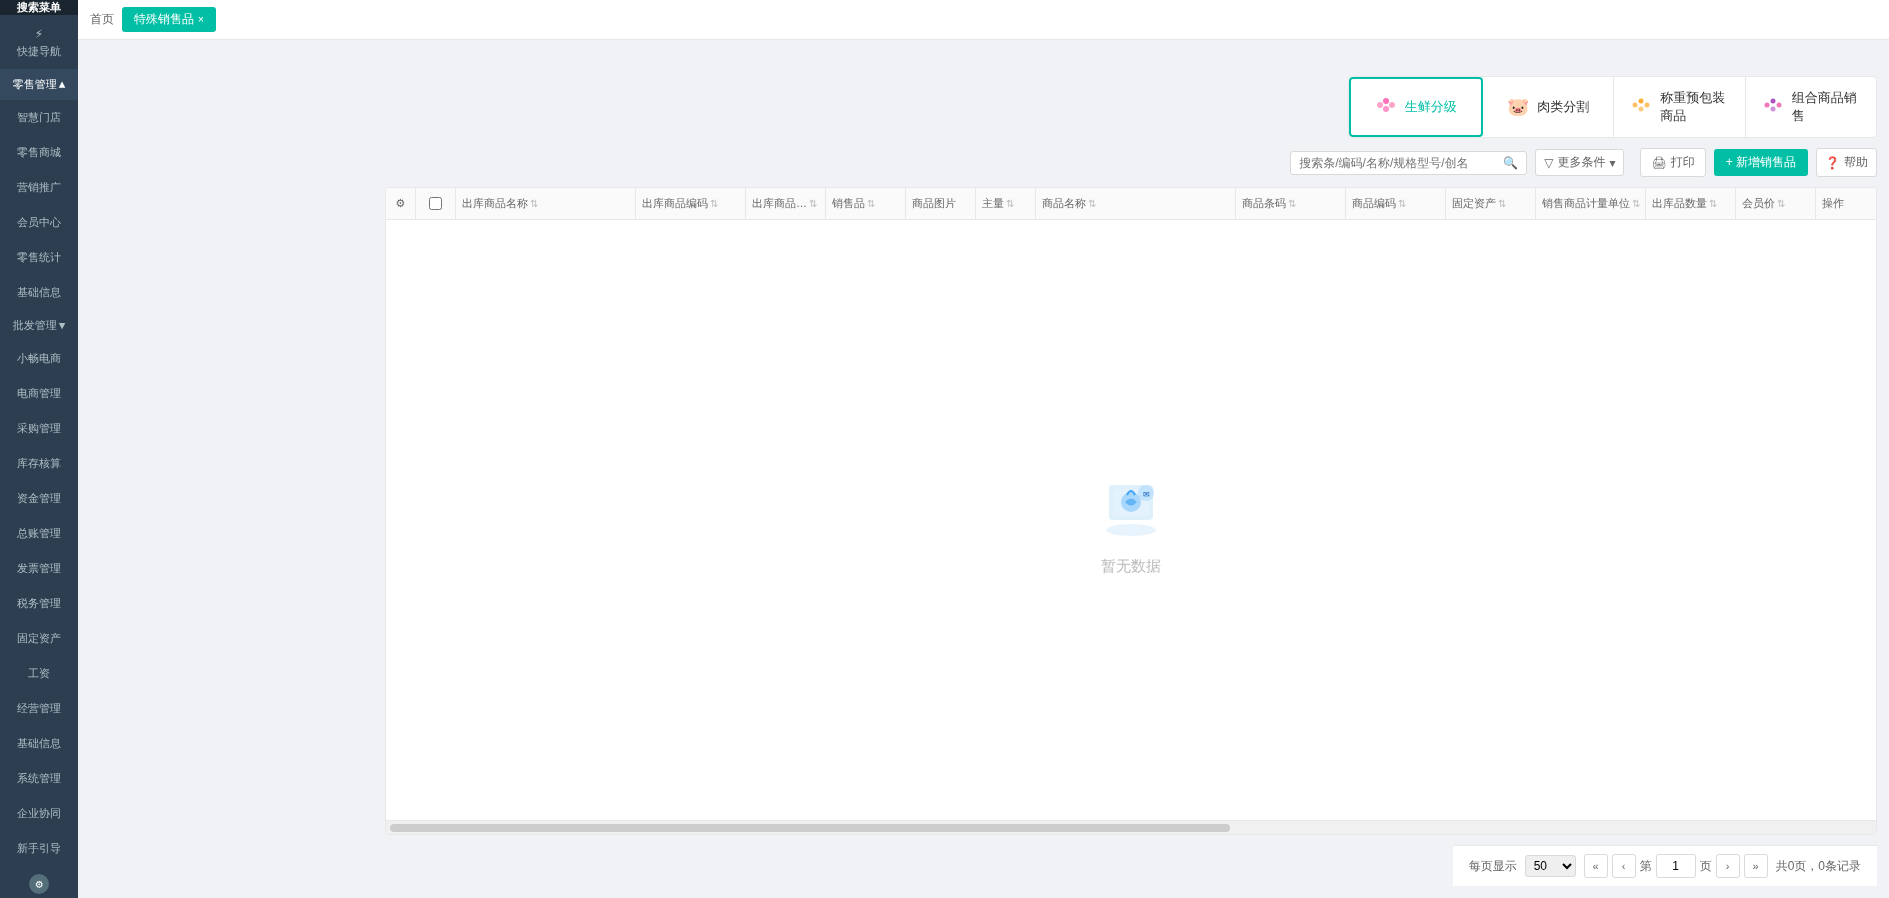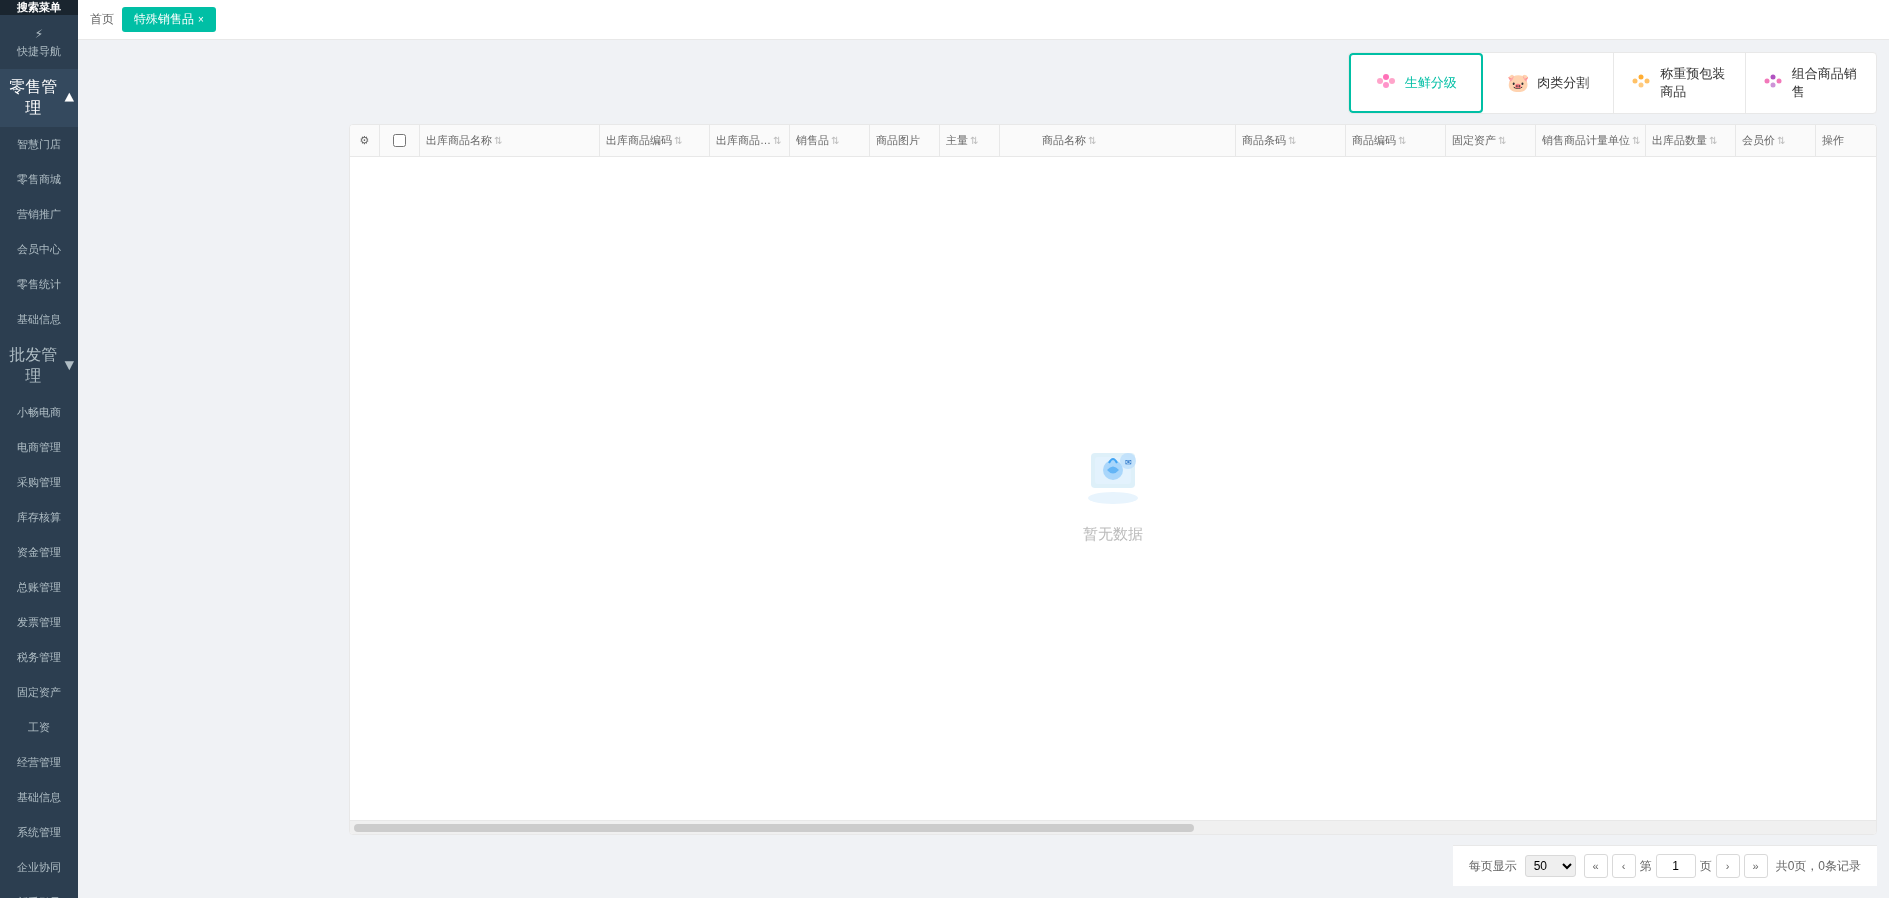--- a/index.html
+++ b/index.html
@@ -34,21 +34,21 @@
       color: #b0bec5;
       display: flex;
       flex-direction: column;
       align-items: center;
       gap: 2px;
     }
     .sidebar-item .icon { font-size: 14px; }
     .sidebar-section-header {
       padding: 8px 4px;
       text-align: center;
-      font-size: 16px;
+      font-size: 11px;
       color: #b0bec5;
       display: flex;
       align-items: center;
       justify-content: center;
       gap: 2px;
       cursor: pointer;
     }
     .sidebar-section-header.active { background: #34495e; color: #fff; }
     .sidebar-bottom {
       margin-top: auto;
@@ -68,20 +68,21 @@
       cursor: pointer;
     }
 
     
     .main {
       flex: 1;
       display: flex;
       flex-direction: column;
       height: 100%;
       overflow: hidden;
+      gap: 24px;
     }
 
     
     .topbar {
       background: #fff;
       border-bottom: 1px solid #e8e8e8;
       padding: 0 12px;
       height: 40px;
       display: flex;
       align-items: center;
@@ -251,21 +252,21 @@
     .th:last-child { border-right: none; }
     .th .sort-icon { color: #bbb; font-size: 10px; }
     .th-check { width: 40px; justify-content: center; flex-shrink: 0; }
     .th-settings { width: 30px; justify-content: center; flex-shrink: 0; }
     .th-name1 { width: 180px; flex-shrink: 0; }
     .th-code1 { width: 110px; flex-shrink: 0; }
     .th-sku { width: 80px; flex-shrink: 0; }
     .th-sales { width: 80px; flex-shrink: 0; }
     .th-img { width: 70px; flex-shrink: 0; }
     .th-weight { width: 60px; flex-shrink: 0; }
-    .th-name2 { width: 200px; flex-shrink: 0; margin-left: 36px; }
+    .th-name2 { width: 200px; flex-shrink: 0; }
     .th-barcode { width: 110px; flex-shrink: 0; }
     .th-itemcode { width: 100px; flex-shrink: 0; }
     .th-qty { width: 90px; flex-shrink: 0; }
     .th-unit { width: 110px; flex-shrink: 0; }
     .th-outqty { width: 90px; flex-shrink: 0; }
     .th-price { width: 80px; flex-shrink: 0; }
     .th-op { width: 60px; flex-shrink: 0; }
 
     .table-body {
       flex: 1;
@@ -488,20 +489,43 @@
             <circle cx="5" cy="9" r="2.5" fill="#e91e8c" opacity="0.6"></circle>
             <circle cx="11" cy="5" r="2.5" fill="#9c27b0" opacity="0.8"></circle>
             <circle cx="17" cy="9" r="2.5" fill="#e91e8c" opacity="0.6"></circle>
             <circle cx="11" cy="13" r="2.5" fill="#9c27b0" opacity="0.5"></circle>
           </svg>
         </span>
         <span>组合商品销售</span>
       </div>
     </div>
 
+    <div class="toolbar">
+      <div class="search-box">
+        <input class="search-input" type="text" placeholder="搜索条/编码/名称/规格型号/创名" style="">
+        <span>🔍</span>
+      </div>
+      <div class="filter-btn">
+        <span>▽</span>
+        <span>更多条件</span>
+        <span>▾</span>
+      </div>
+      <div class="spacer"></div>
+      <div class="print-btn">
+        <span>🖨</span>
+        <span>打印</span>
+      </div>
+      <div class="add-btn">
+        <span>+ 新增销售品</span>
+      </div>
+      <div class="help-btn">
+        <span>❓</span>
+        <span>帮助</span>
+      </div>
+    </div>
 
     <div class="table-container">
       <div class="table-header">
         <div class="th th-settings">⚙</div>
         <div class="th th-check">
           <input type="checkbox" style="">
         </div>
         <div class="th th-name1">
           <span>出库商品名称</span>
           <span class="sort-icon">⇅</span>

